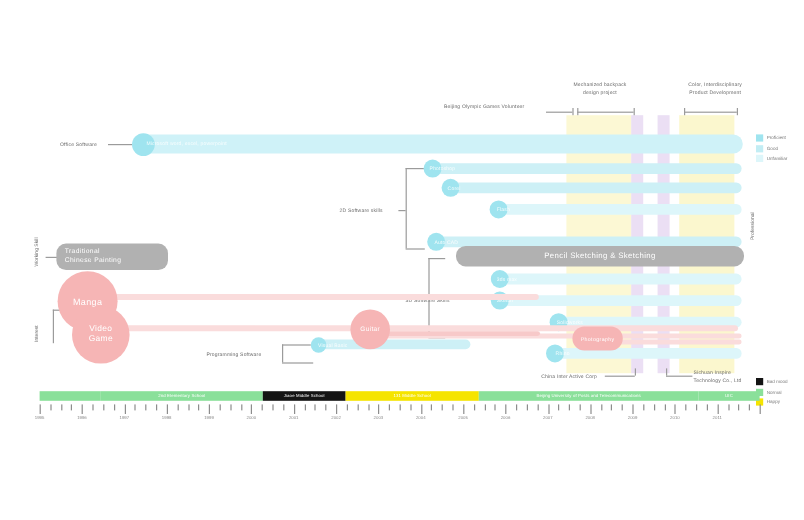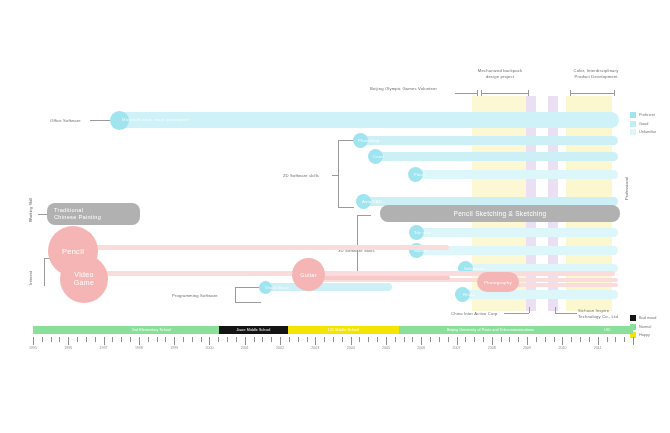--- a/index.html
+++ b/index.html
@@ -167,21 +167,21 @@
 Chinese Painting</span>
   </div>
 
   <div class="bar pk2" style="left:70px; top:245px; width:379px; height:5px;"></div>
   <div class="bar pk2" style="left:70px; top:271px; width:545px; height:5px;"></div>
   <div class="bar pk2" style="left:300px; top:278px; width:318px; height:4px;"></div>
   <div class="bar pk" style="left:310px; top:276px; width:140px; height:4px;"></div>
   <div class="bar pk2" style="left:480px; top:283px; width:138px; height:4px;"></div>
 
   <div class="pill pkbig" style="left:48px; top:226px; width:50px; height:50px;">
-    <span style="font-size:7.5px;">Pencil</span>
+    <span style="font-size:7.5px;">Manga</span>
   </div>
   <div class="pill pkbig" style="left:60px; top:255px; width:48px; height:48px;">
     <span style="font-size:7px; white-space:pre-line; line-height:1.2;">Video
 Game</span>
   </div>
   <div class="pill pkbig" style="left:292px; top:258px; width:33px; height:33px;">
     <span style="font-size:5.4px;">Guitar</span>
   </div>
   <div class="pill pkbig" style="left:477px; top:272px; width:42px; height:20px; border-radius:10px;">
     <span style="font-size:4.4px;">Photography</span>

